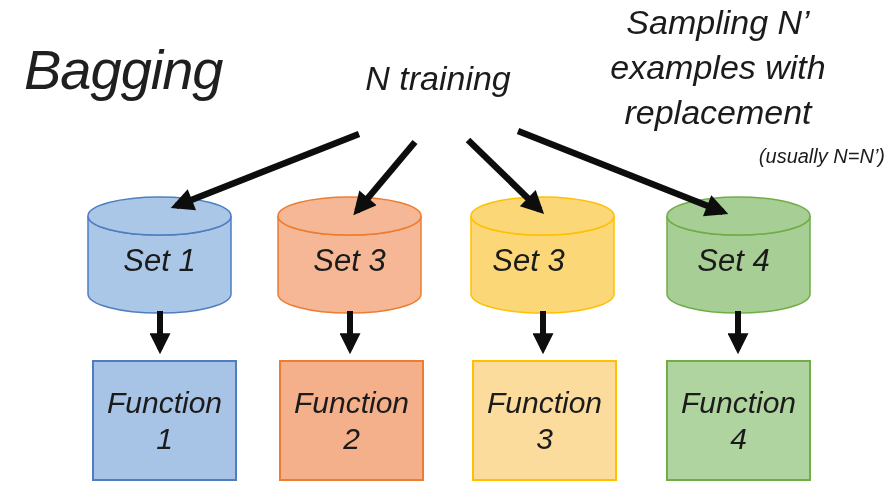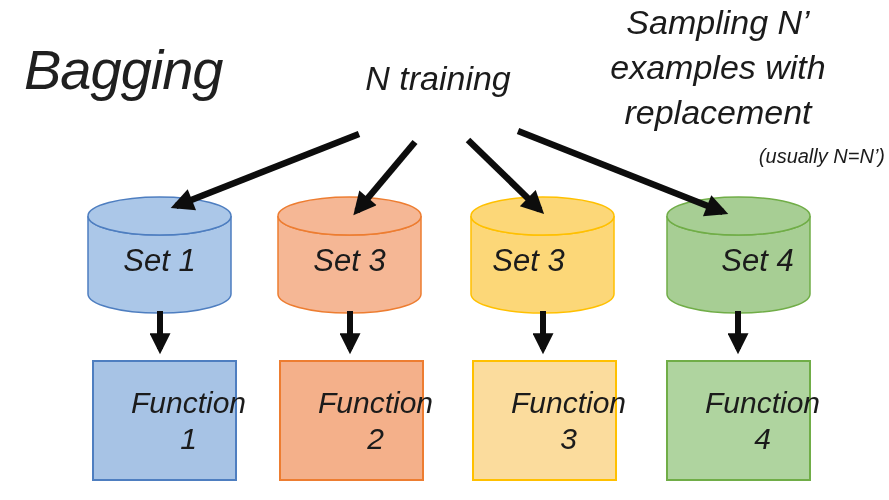--- a/index.html
+++ b/index.html
@@ -39,23 +39,23 @@
   }
   .lbl-line{display:block;}
   .set-label{
     position:absolute;top:241px;height:40px;width:143px;
     display:flex;align-items:center;justify-content:center;
     font-size:31px;
   }
   .func-label{
     position:absolute;top:361px;height:119px;width:143px;
     display:flex;flex-direction:column;align-items:center;justify-content:center;
-    font-size:30px;line-height:36px;text-align:center;margin-left:24px;
+    font-size:30px;line-height:36px;text-align:center;
   }
-  .s1{left:88px;}  .s2{left:278px;}  .s3{left:457px;}  .s4{left:686px;}
+  .s1{left:88px;}  .s2{left:278px;}  .s3{left:457px;}  .s4{left:662px;}
   .f1{left:93px;}  .f2{left:280px;}  .f3{left:473px;}  .f4{left:667px;}
 </style>
 </head>
 <body>
 
 <div id="canvas">
 
   <svg id="shapes" viewBox="0 0 889 500" xmlns="http://www.w3.org/2000/svg">
     <defs>
       <marker id="ah" viewBox="0 0 10 10" refX="7.5" refY="5" markerWidth="3.8" markerHeight="3.5" orient="auto-start-reverse" markerUnits="strokeWidth">

